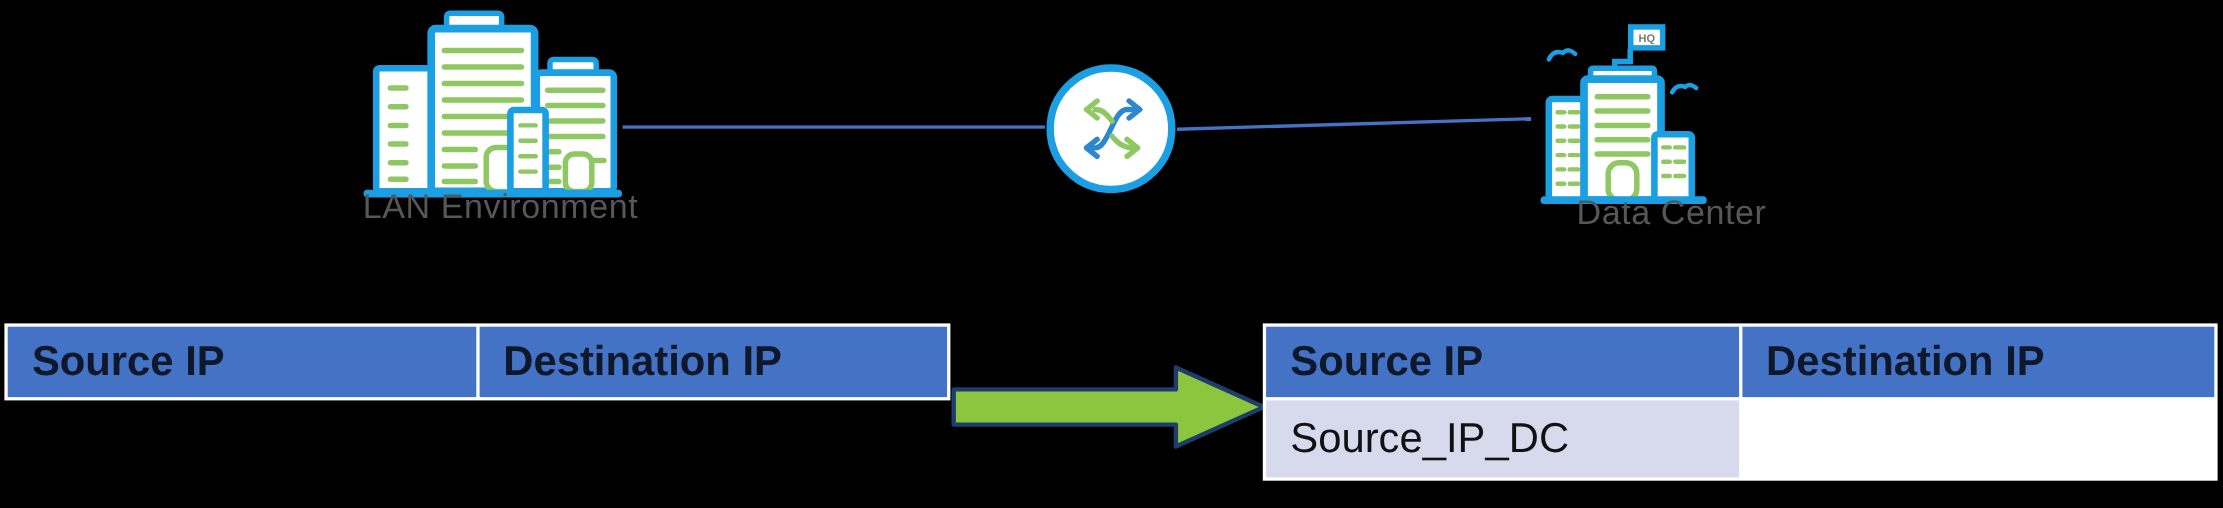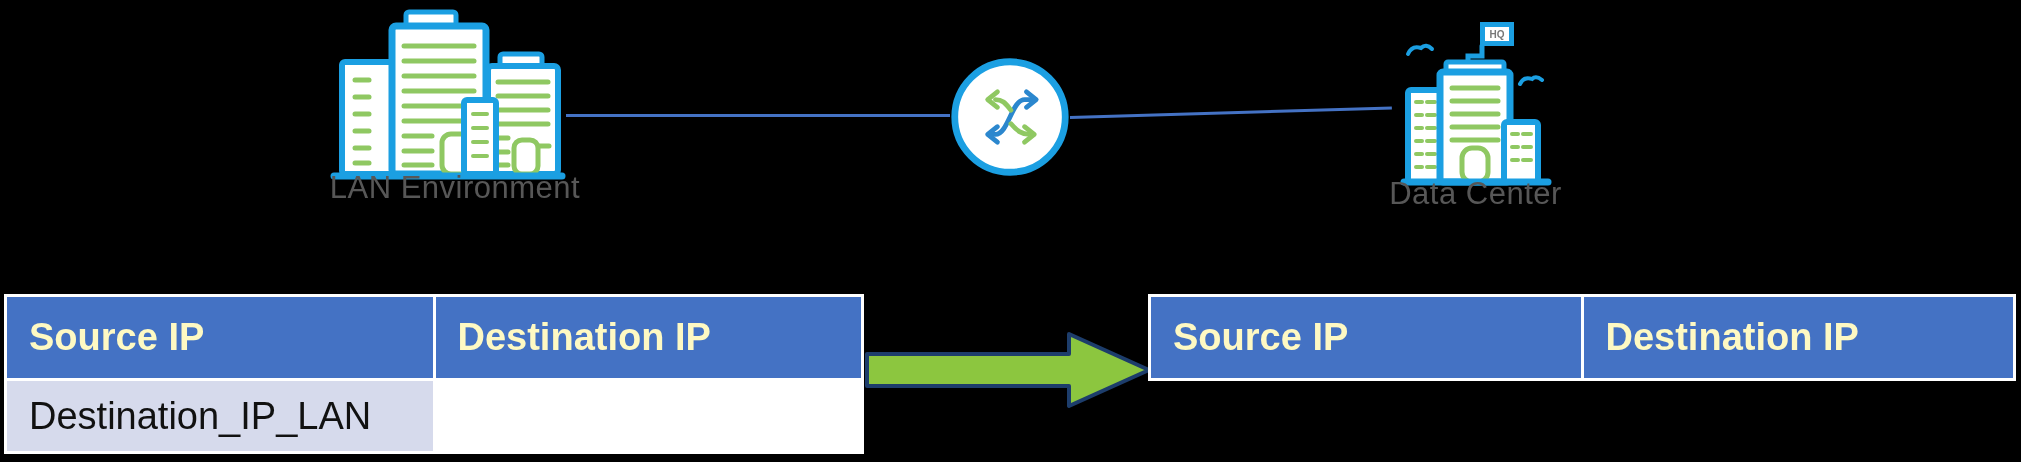--- a/index.html
+++ b/index.html
@@ -14,21 +14,21 @@
 
   
   .icon-label{
     position:absolute;
     color:#575757;
     font-size:31px;
     text-align:center;
     letter-spacing:0.5px;
   }
   .lan-label{left:290px;top:170px;width:330px;}
-  .dc-label{left:1368px;top:176px;width:215px;}
+  .dc-label{left:1412px;top:176px;width:215px;}
 
   
   .lan-icon{left:328px;top:6px;width:240px;height:175px;}
   .hub-icon{left:947px;top:54px;width:126px;height:126px;}
   .dc-icon{left:1396px;top:0;width:160px;height:188px;}
   .flow-arrow{left:864px;top:330px;width:290px;height:80px;}
 
   
   .line-left{left:566px;top:114px;width:384px;height:3px;background:#4472C4;}
   .line-right{
@@ -42,23 +42,23 @@
     background:#fff;
     padding:3px;
     display:grid;
     grid-template-columns:1fr 1fr;
     gap:3px;
     box-sizing:border-box;
   }
   .table-lan{left:4px;top:294px;width:860px;}
   .table-dc{left:1148px;top:294px;width:868px;}
   .ip-table .h{
-    background:#4472C4;color:#fef9c3;
+    background:#4472C4;color:#0f172a;
     font-weight:bold;font-size:38px;
-    height:81px;display:flex;align-items:center;
+    height:64px;display:flex;align-items:center;
     padding-left:22px;
   }
   .ip-table .d{
     background:#D6DAEC;color:#111;
     font-size:38px;
     height:70px;display:flex;align-items:center;
     padding-left:22px;
   }
 
   
@@ -192,23 +192,23 @@
       <line x1="127" y1="160" x2="135" y2="160"></line>
   </g>
 
   <line x1="8" y1="182" x2="152" y2="182" class="bl" stroke-width="7"></line>
 </svg>
 <div class="icon-label dc-label">Data Center</div>
 
 <div class="ip-table table-lan">
   <div class="h">Source IP</div>
   <div class="h">Destination IP</div>
-  <div class="d">Destination_IP_LAN</div>
 </div>
 
 <svg class="abs flow-arrow" viewBox="0 0 290 80">
   <polygon points="3,24 205,24 205,4 285,40 205,76 205,56 3,56" fill="#8CC63F" stroke="#1D3D6B" stroke-width="4" stroke-linejoin="round"></polygon>
 </svg>
 
 <div class="ip-table table-dc">
   <div class="h">Source IP</div>
   <div class="h">Destination IP</div>
+  <div class="d">Source_IP_DC</div>
 </div>
 
 </body></html>

